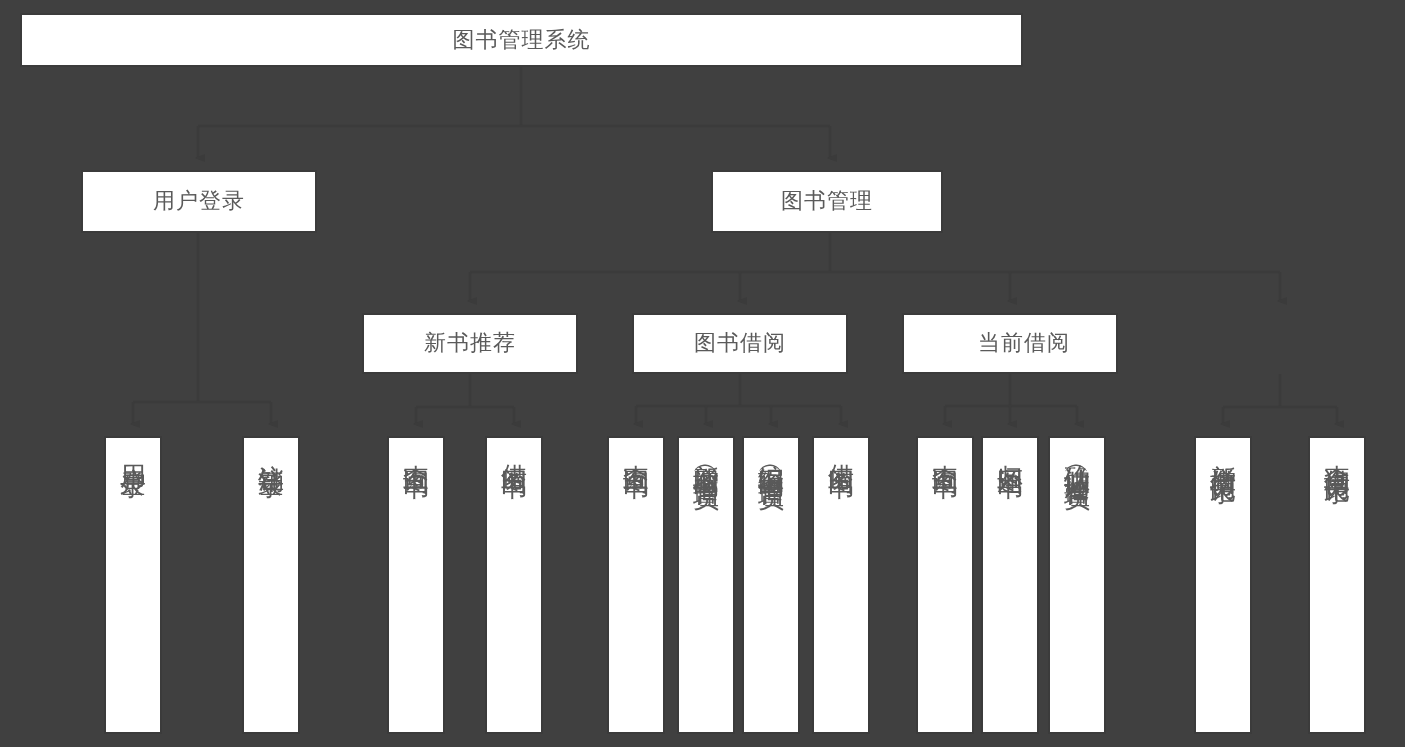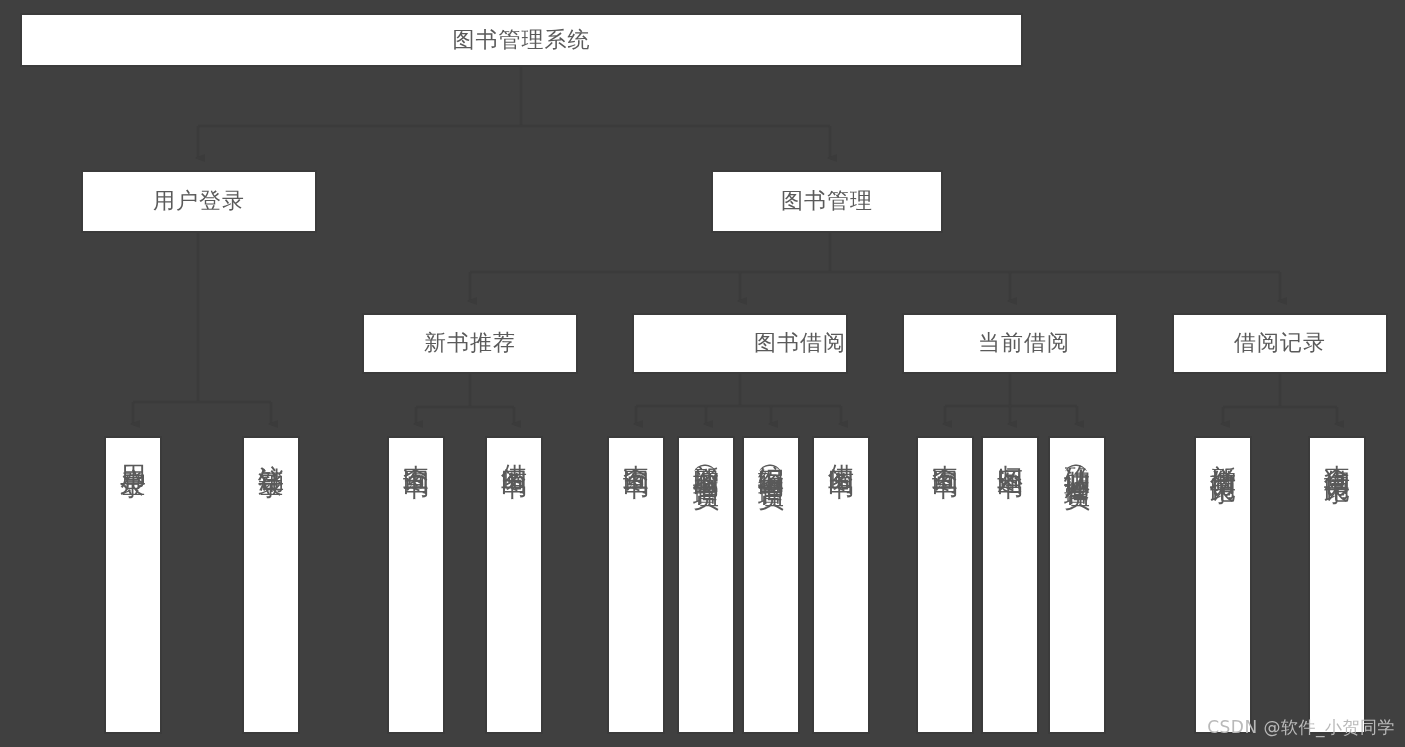--- a/index.html
+++ b/index.html
@@ -80,28 +80,25 @@
   <div class="node h-node" style="left:81px;top:170px;width:236px;height:63px;">
     <span class="lbl">用户登录</span>
   </div>
   <div class="node h-node" style="left:711px;top:170px;width:232px;height:63px;">
     <span class="lbl">图书管理</span>
   </div>
 
   <div class="node h-node" style="left:362px;top:313px;width:216px;height:61px;justify-content:center;">
     <span class="lbl">新书推荐</span>
   </div>
-  <div class="node h-node" style="left:632px;top:313px;width:216px;height:61px;justify-content:flex-end;">
+  <div class="node h-node" style="left:632px;top:313px;width:216px;height:61px;">
     <span class="lbl">图书借阅</span>
   </div>
   <div class="node h-node" style="left:902px;top:313px;width:216px;height:61px;padding-left:28px;">
     <span class="lbl">当前借阅</span>
-  </div>
-  <div class="node h-node" style="left:1172px;top:313px;width:216px;height:61px;">
-    <span class="lbl">借阅记录</span>
   </div>
 
   <div class="node leaf" style="left:104px;top:436px;width:58px;height:298px;">
     <span class="lbl">用户登录</span>
   </div>
   <div class="node leaf" style="left:242px;top:436px;width:58px;height:298px;">
     <span class="lbl">注销登录</span>
   </div>
 
   <div class="node leaf" style="left:387px;top:436px;width:58px;height:298px;">
@@ -134,15 +131,14 @@
     <span class="lbl">确认归还（管理员）</span>
   </div>
 
   <div class="node leaf" style="left:1194px;top:436px;width:58px;height:298px;">
     <span class="lbl">新增借阅记录</span>
   </div>
   <div class="node leaf" style="left:1308px;top:436px;width:58px;height:298px;">
     <span class="lbl">查询借阅记录</span>
   </div>
 
-  <div class="watermark">CSDN @软件_小贺同学</div>
 
 </div>
 
 </body></html>

